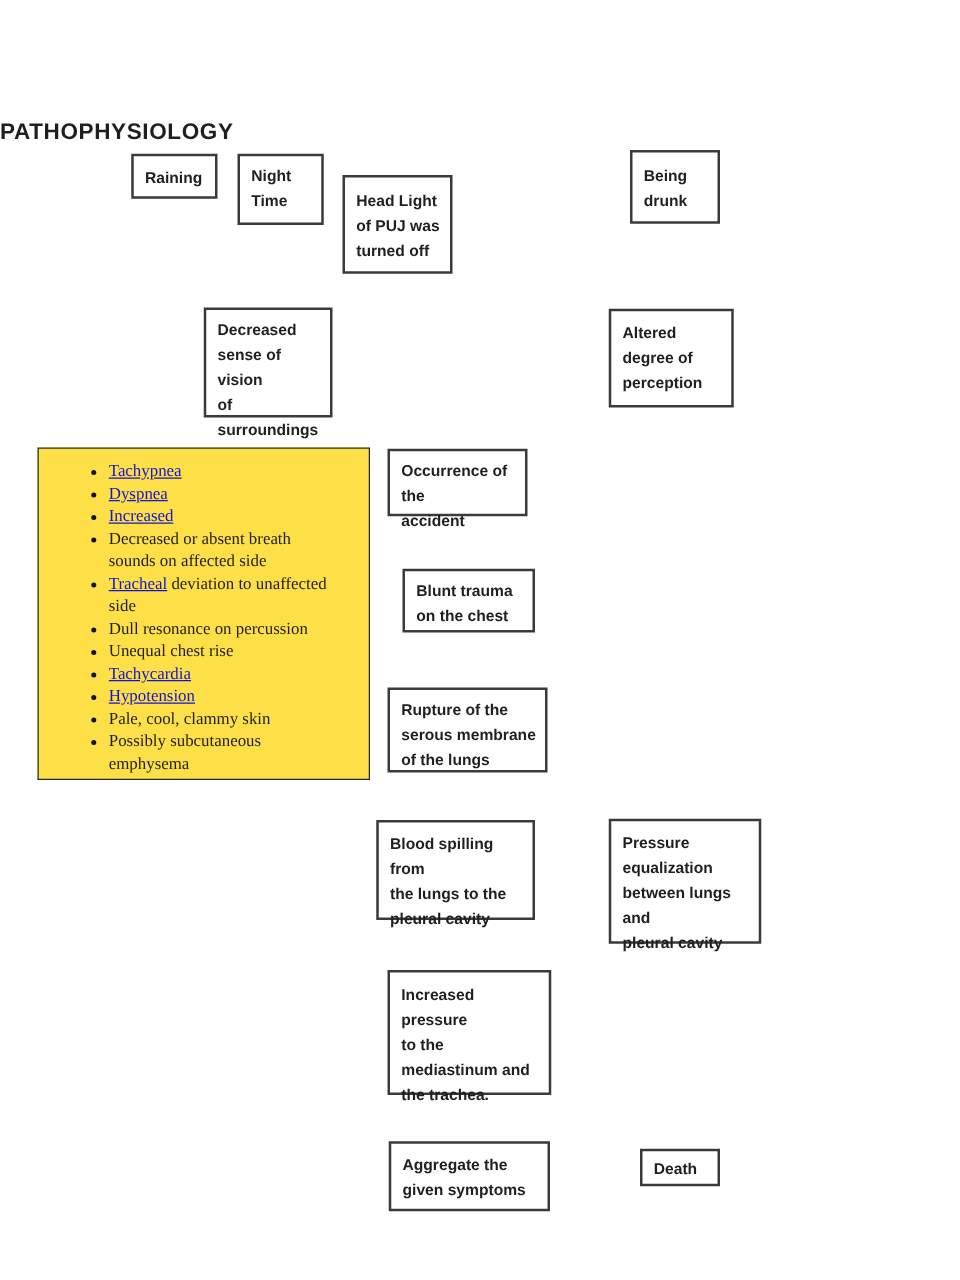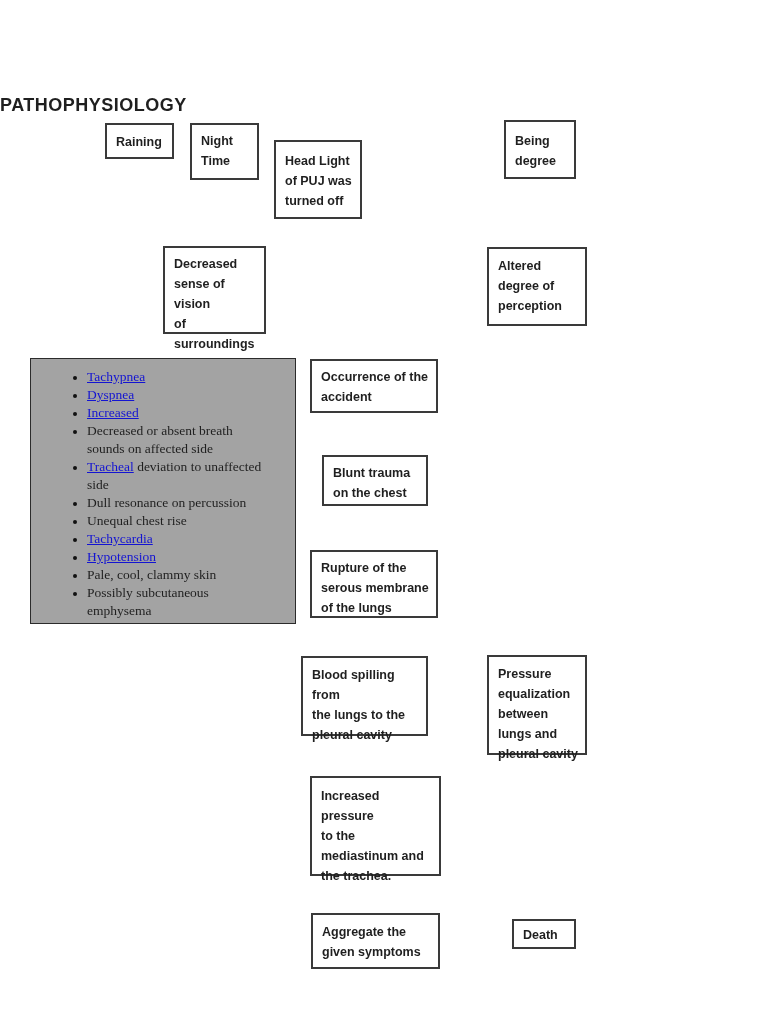--- a/index.html
+++ b/index.html
@@ -32,33 +32,33 @@
     padding:6px 4px 0 9px;
     white-space:pre-line;
     color:var(--text-color);
   }
   .b-raining{left:105px;top:123px;width:69px;height:36px;padding-top:7px;}
   .b-night{left:190px;top:123px;width:69px;height:57px;}
   .b-headlight{left:274px;top:140px;width:88px;height:79px;padding-top:9px;}
   .b-drunk{left:504px;top:120px;width:72px;height:59px;padding-top:9px;}
   .b-vision{left:163px;top:246px;width:103px;height:88px;}
   .b-perception{left:487px;top:247px;width:100px;height:79px;padding-top:7px;}
-  .b-occurrence{left:310px;top:359px;width:128px;height:54px;}
+  .b-occurrence{left:310px;top:359px;width:112px;height:54px;}
   .b-blunt{left:322px;top:455px;width:106px;height:51px;}
   .b-rupture{left:310px;top:550px;width:128px;height:68px;}
   .b-blood{left:301px;top:656px;width:127px;height:80px;padding-top:7px;}
-  .b-pressure{left:487px;top:655px;width:100px;height:100px;padding-top:7px;}
+  .b-pressure{left:487px;top:655px;width:122px;height:100px;padding-top:7px;}
   .b-mediastinum{left:310px;top:776px;width:131px;height:100px;padding-top:8px;}
   .b-aggregate{left:311px;top:913px;width:129px;height:56px;padding-top:7px;}
   .b-death{left:512px;top:919px;width:64px;height:30px;padding-top:4px;}
   .symptoms-box{
     position:absolute;
     left:30px;top:358px;width:266px;height:266px;
     border:1.5px solid #2b2b2b;
-    background:#a3a3a3;
+    background:#fde047;
   }
   .symptoms-box ul{
     margin:0;
     padding:9px 6px 0 56px;
     list-style:disc outside;
     font-family:"Liberation Serif","DejaVu Serif",serif;
     font-size:13.5px;
     line-height:18px;
     color:var(--text-color);
   }
@@ -79,21 +79,21 @@
 
   <div class="title">PATHOPHYSIOLOGY</div>
 
   <div class="fbox b-raining">Raining</div>
   <div class="fbox b-night">Night
 Time</div>
   <div class="fbox b-headlight">Head Light
 of PUJ was
 turned off</div>
   <div class="fbox b-drunk">Being
-degree</div>
+drunk</div>
 
   <div class="fbox b-vision">Decreased
 sense of vision
 of
 surroundings</div>
   <div class="fbox b-perception">Altered
 degree of
 perception</div>
 
   <div class="symptoms-box">

